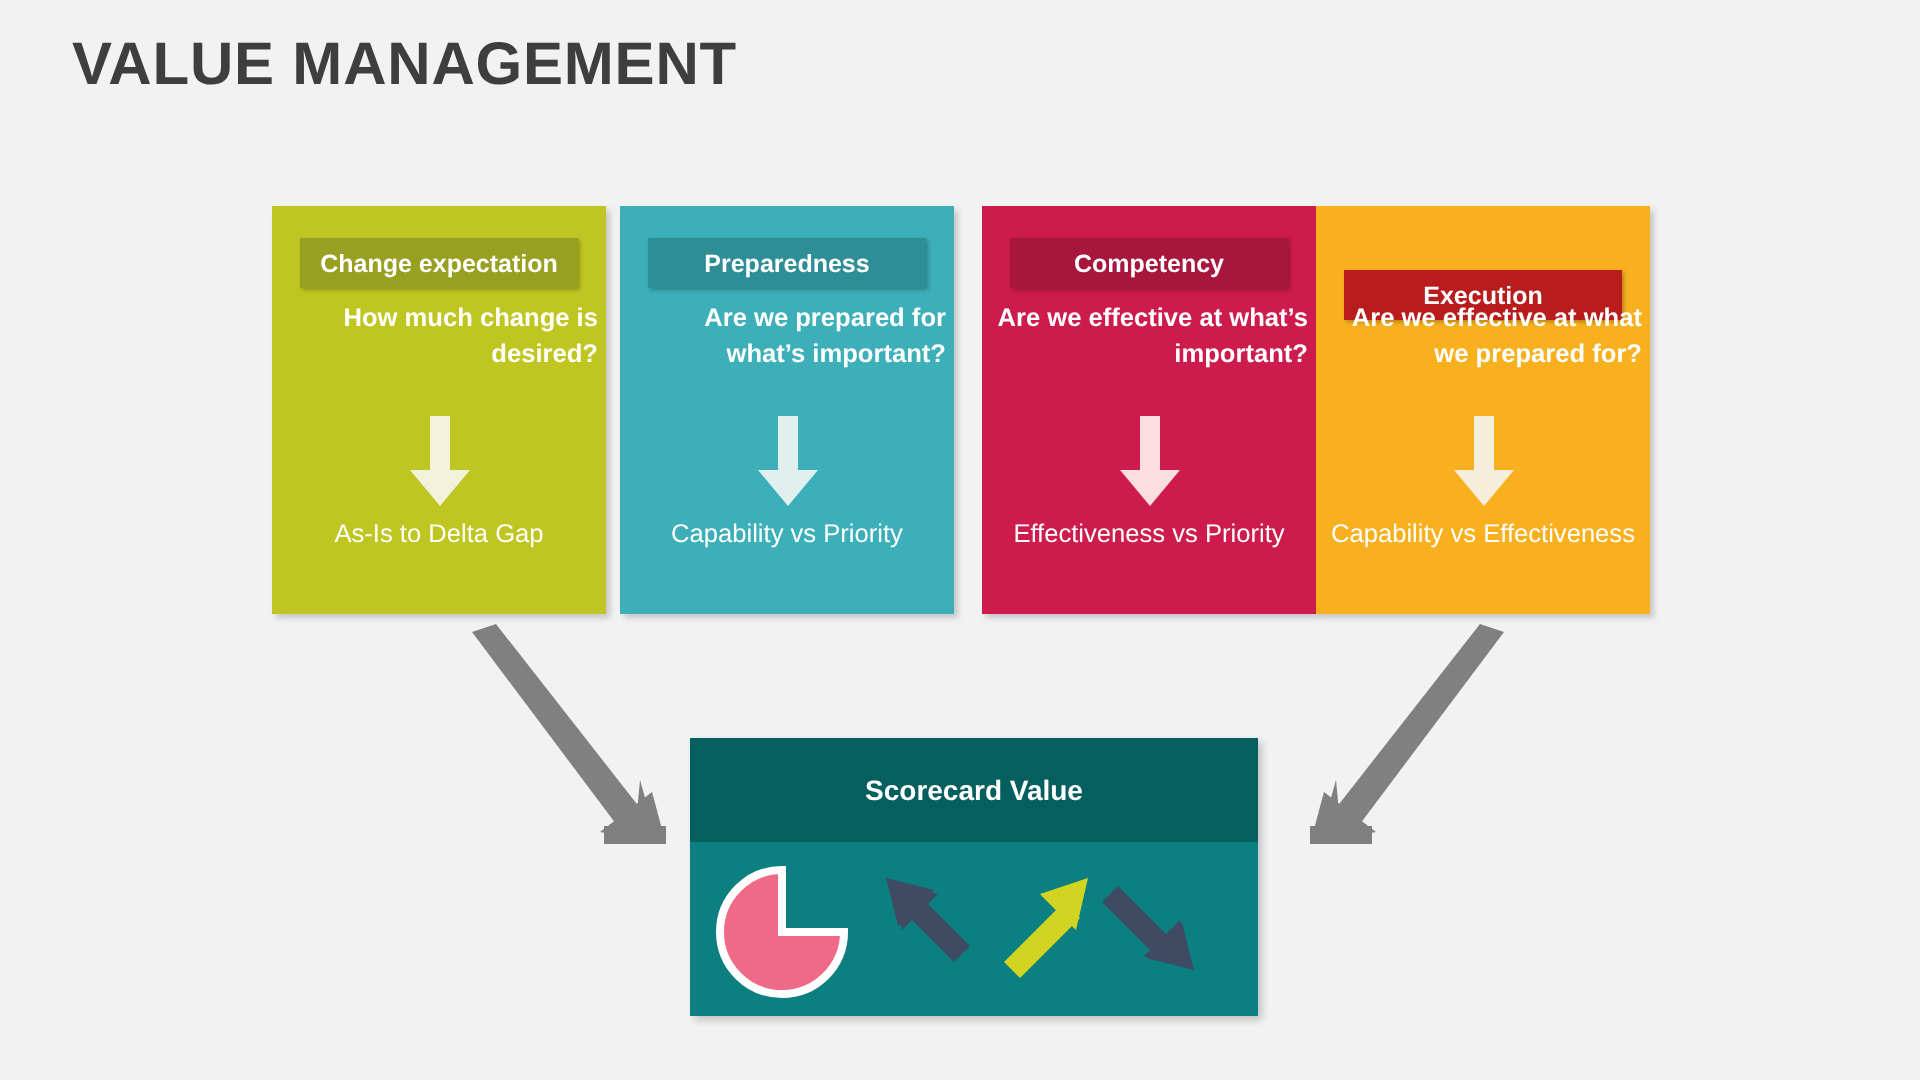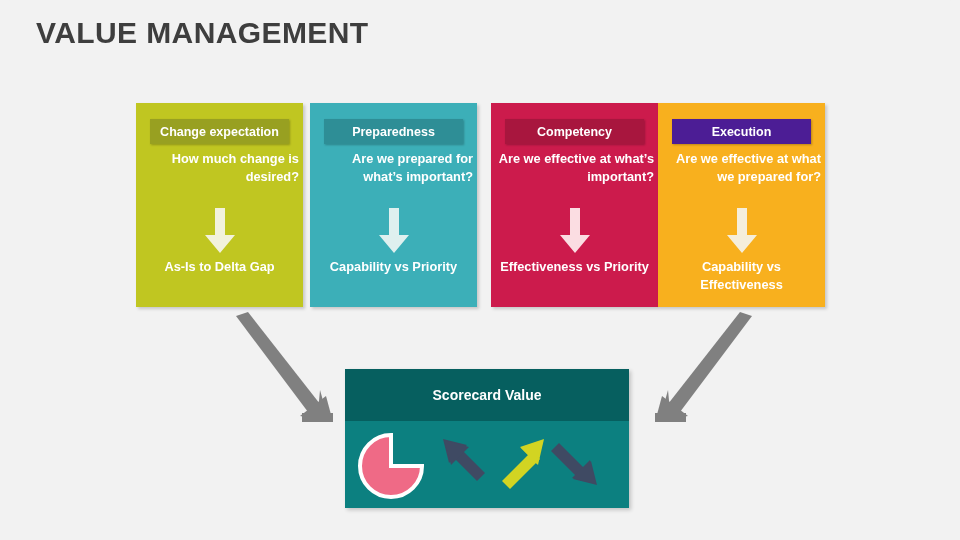--- a/index.html
+++ b/index.html
@@ -35,21 +35,21 @@
     white-space:nowrap;
   }
   .panel-question {
     position:absolute; left:4px; top:47px; width:159px;
     text-align:right; color:#ffffff;
     font-size:12.8px; font-weight:bold; line-height:1.42;
   }
   .panel-measure {
     position:absolute; left:4px; top:155px; width:159px;
     text-align:center; color:#ffffff;
-    font-size:12.8px; font-weight:bold; line-height:1.42;
+    font-size:12.8px; font-weight:normal; line-height:1.42;
   }
   .panel-arrow {
     position:absolute; left:50%; top:105px;
     transform:translateX(-50%);
     width:34px; height:46px;
   }
 
   
   .connector { position:absolute; }
 
@@ -100,21 +100,21 @@
   <div class="panel" id="panel-2" style="left: 491px; background: rgb(204, 27, 76);">
     <div class="panel-chip" style="background: rgb(168, 22, 62);">Competency</div>
     <div class="panel-question">Are we effective at what’s important?</div>
     <svg class="panel-arrow" viewBox="0 0 34 46">
       <polygon points="12,0 22,0 22,27 32,27 17,45 2,27 12,27" fill="#fbdde2"></polygon>
     </svg>
     <div class="panel-measure">Effectiveness vs Priority</div>
   </div>
 
   <div class="panel" id="panel-3" style="left: 658px; background: rgb(248, 176, 30);">
-    <div class="panel-chip" style="background: #4c1d95;">Execution</div>
+    <div class="panel-chip" style="background: #b91c1c; margin-top: 16px;">Execution</div>
     <div class="panel-question">Are we effective at what we prepared for?</div>
     <svg class="panel-arrow" viewBox="0 0 34 46">
       <polygon points="12,0 22,0 22,27 32,27 17,45 2,27 12,27" fill="#f5eedb"></polygon>
     </svg>
     <div class="panel-measure">Capability vs Effectiveness</div>
   </div>
 
   <svg class="connector" style="left:228px; top:312px;" width="120" height="118" viewBox="0 0 120 118">
     <g fill="#808080">
       <polygon points="8,4 20,0 92,92 80,100"></polygon>

